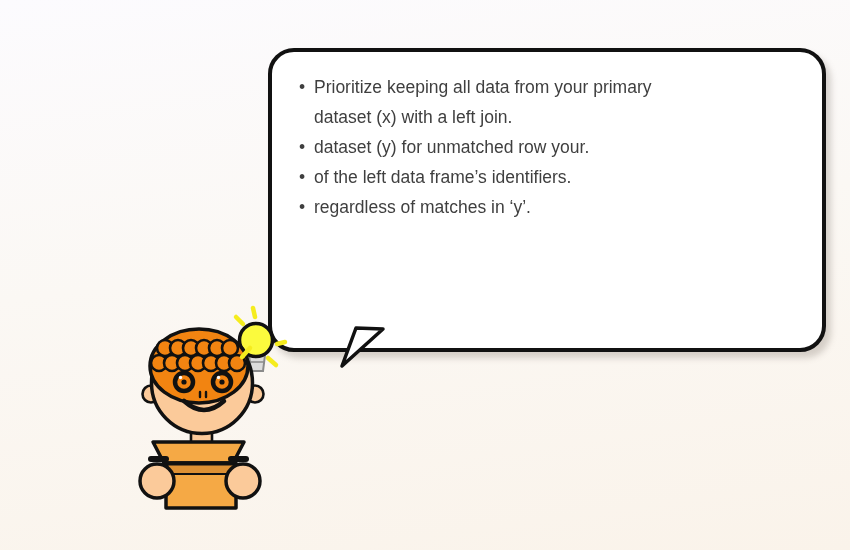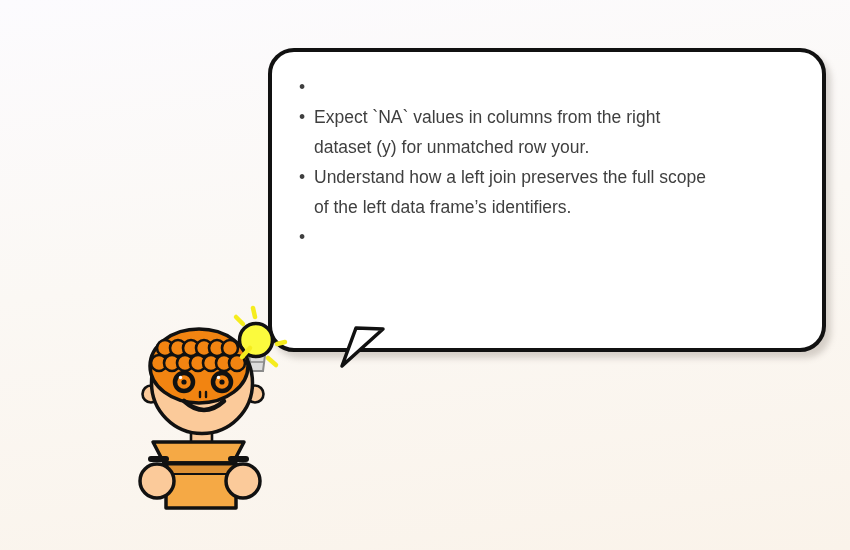--- a/index.html
+++ b/index.html
@@ -37,38 +37,41 @@
   .nofill{fill:none;}
   .lcap{stroke-linecap:round;}
 </style>
 </head>
 <body>
 
 <div class="bubble">
   <ul>
     <li>
       <span class="bm">•</span>
+      <span class="bt">
+        <div>Prioritize keeping all data from your primary</div>
+        <div>dataset (x) with a left join.</div>
+      </span>
     </li>
     <li>
       <span class="bm">•</span>
       <span class="bt">
-        <div>Expect `NA` values in columns from the right</div>
         <div>dataset (y) for unmatched row your.</div>
       </span>
     </li>
     <li>
       <span class="bm">•</span>
       <span class="bt">
-        <div>Understand how a left join preserves the full scope</div>
         <div>of the left data frame’s identifiers.</div>
       </span>
     </li>
     <li>
       <span class="bm">•</span>
       <span class="bt">
+        <div>regardless of matches in ‘y’.</div>
       </span>
     </li>
   </ul>
 </div>
 
 <svg class="scene" viewBox="120 295 280 220" aria-hidden="true">
 
   <polygon class="whitef st" points="356,328 383,329 342,366"></polygon>
 
   <g>

